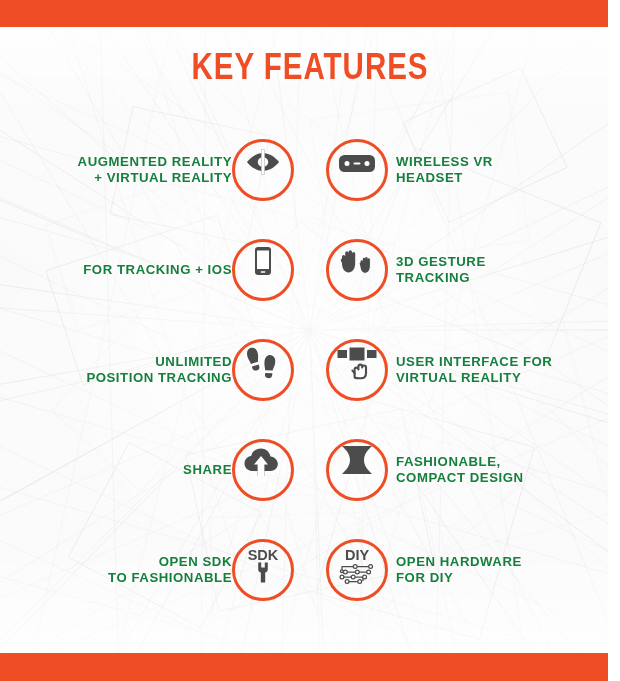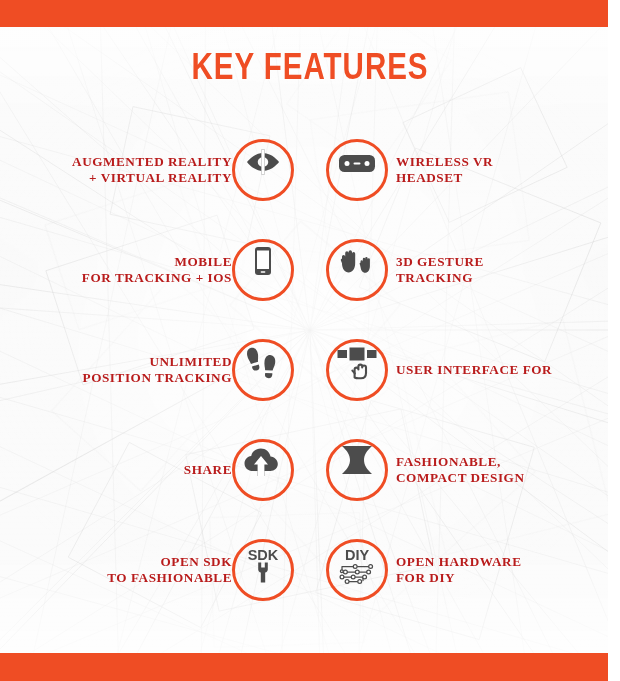--- a/index.html
+++ b/index.html
@@ -85,22 +85,22 @@
     display: flex;
     flex-direction: row;
     align-items: center;
     width: 310px;
     height: 100px;
   }
   .col-left { justify-content: flex-end; padding-right: 16px; box-sizing: border-box; }
   .col-right { justify-content: flex-start; padding-left: 16px; box-sizing: border-box; }
 
   .label {
-    color: #b91c1c;
-    font-family: Liberation Serif, serif;
+    color: #15803d;
+    font-family: Liberation Sans, sans-serif;
     font-size: 13.2px;
     font-weight: bold;
     letter-spacing: 0.55px;
     line-height: 16.5px;
     white-space: nowrap;
   }
   .label-right-align { text-align: right; }
   .label-left-align  { text-align: left; padding-left: 8px; }
 
   .icon-badge {
@@ -249,21 +249,20 @@
         <div class="label label-left-align">
           <div>WIRELESS VR</div>
           <div>HEADSET</div>
         </div>
       </div>
     </div>
 
     <div class="feature-row">
       <div class="col col-left">
         <div class="label label-right-align">
-          <div>MOBILE</div>
           <div>FOR TRACKING + IOS</div>
         </div>
         <div class="icon-badge">
           <svg width="38" height="38" viewBox="0 0 38 38">
             <rect class="gl" x="11" y="5" width="16" height="28" rx="3" ry="3"></rect>
             <rect x="13" y="8.5" width="12" height="18.5" fill="#ffffff"></rect>
             <rect x="16.6" y="29.2" width="4.8" height="1.6" rx="0.8" fill="#ffffff"></rect>
           </svg>
         </div>
       </div>
@@ -316,20 +315,21 @@
             <rect class="gl" x="32" y="8" width="9.5" height="8"></rect>
             <g class="gs" stroke-width="2.1" stroke-linecap="round" stroke-linejoin="round">
               <path d="M19.6 35.5 L19.6 27.5 a1.9 1.9 0 0 1 3.8 0 L23.4 24.5 a1.9 1.9 0 0 1 3.8 0
                        L27.2 25.4 a1.9 1.9 0 0 1 3.8 0 L31 31 c0 3.2 -2 5.3 -5 5.3 h-2.4 c-2.5 0 -4 -0.8 -4 -0.8 Z"></path>
               <path d="M19.8 31.4 L17.4 28.6"></path>
             </g>
           </svg>
         </div>
         <div class="label label-left-align">
           <div>USER INTERFACE FOR</div>
+          <div>VIRTUAL REALITY</div>
         </div>
       </div>
     </div>
 
     <div class="feature-row">
       <div class="col col-left">
         <div class="label label-right-align">
           <div>SHARE</div>
         </div>
         <div class="icon-badge">

